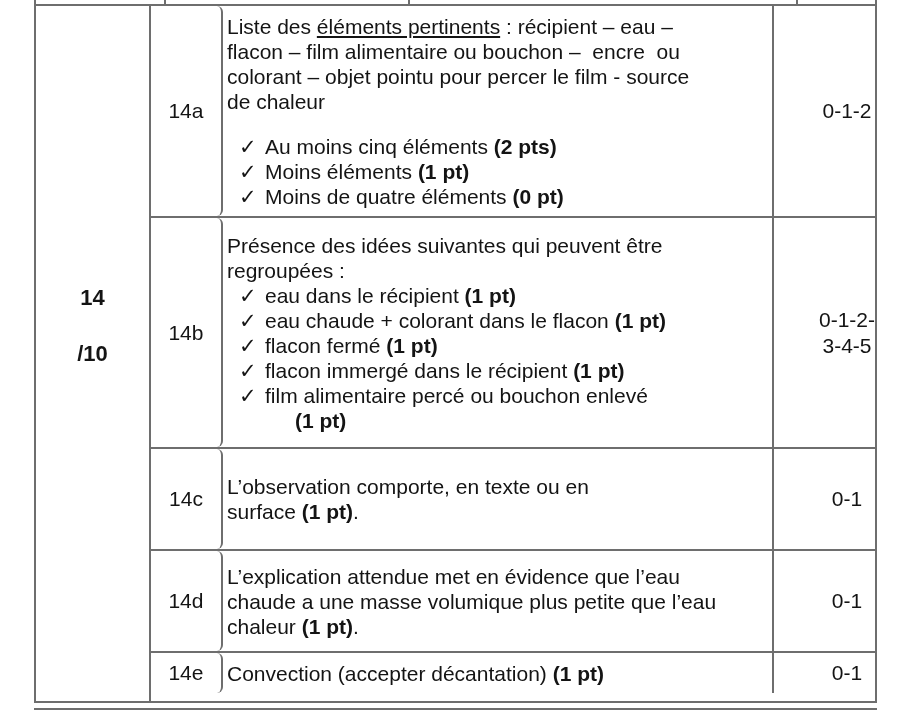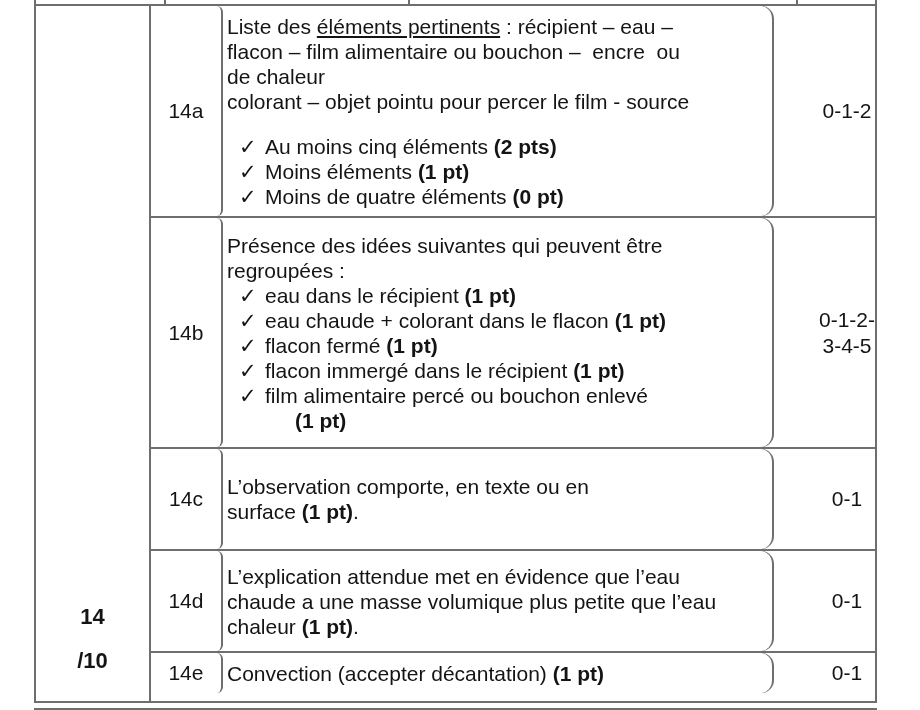--- a/index.html
+++ b/index.html
@@ -17,41 +17,40 @@
   
   .next-line{position:absolute;left:34px;top:708px;width:843px;height:2px;background:var(--bc);}
 
   .grading-table{
     position:absolute;left:34px;top:4px;width:843px;height:699px;
     box-sizing:border-box;border:2px solid var(--bc);
     display:flex;background:#fff;
   }
   .qcol{
     width:130px;box-sizing:border-box;border-right:2px solid var(--bc);
-    display:flex;flex-direction:column;align-items:center;justify-content:flex-end;
-    gap:19px;
+    display:flex;flex-direction:column;align-items:center;justify-content:center;
+    gap:31px;
   }
   .qcol .qtxt{font-weight:bold;font-size:22px;line-height:25px;transform:translateY(-28px);}
   .rows{flex:1;display:flex;flex-direction:column;}
 
   .row{display:flex;box-sizing:border-box;}
   .row.bt{border-top:2px solid var(--bc);}
   .cell{box-sizing:border-box;}
   .label-cell{
     width:72px;border-right:2px solid var(--bc);
     display:flex;align-items:center;justify-content:center;
     font-size:21px;
     border-radius:6px;
   }
   .content-cell{
     width:551px;border-right:2px solid var(--bc);
     display:flex;flex-direction:column;justify-content:center;
     padding:0 2px 0 4px;font-size:21px;line-height:25px;
     overflow:hidden;
-    border-radius:13px;
   }
   .score-cell{
     flex:1;display:flex;flex-direction:column;align-items:center;justify-content:center;
     font-size:21px;line-height:26px;padding-left:45px;
   }
   .text-line{white-space:pre;}
   .seg{white-space:pre;}
   .seg.bold{font-weight:bold;}
   .seg.ul{text-decoration:underline;}
   .gap{height:20px;flex:none;}
@@ -75,22 +74,22 @@
     <div class="qcol cell">
       <div class="qtxt">14</div>
       <div class="qtxt">/10</div>
     </div>
     <div class="rows" id="rows">
         <div class="row" style="height: 210px;">
           <div class="cell label-cell">14a</div>
           <div class="cell content-cell">
             <div class="text-line"><span class="seg">Liste des </span><span class="seg ul">éléments pertinents</span><span class="seg"> : récipient – eau –</span></div>
             <div class="text-line"><span class="seg">flacon – film alimentaire ou bouchon –  encre  ou</span></div>
+            <div class="text-line"><span class="seg">colorant – objet pointu pour percer le film - source</span></div>
             <div class="text-line"><span class="seg">de chaleur</span></div>
-            <div class="text-line"><span class="seg">colorant – objet pointu pour percer le film - source</span></div>
             <div class="gap"></div>
             <div class="check-item"><div class="tick">✓</div><div class="text-line"><span class="seg">Au moins cinq éléments </span><span class="seg bold">(2 pts)</span></div></div>
             <div class="check-item"><div class="tick">✓</div><div class="text-line"><span class="seg">Moins éléments </span><span class="seg bold">(1 pt)</span></div></div>
             <div class="check-item"><div class="tick">✓</div><div class="text-line"><span class="seg">Moins de quatre éléments </span><span class="seg bold">(0 pt)</span></div></div>
           </div>
           <div class="cell score-cell">
             <div class="score-line">0-1-2</div>
           </div>
         </div>
         <div class="row bt" style="height: 231px;">

